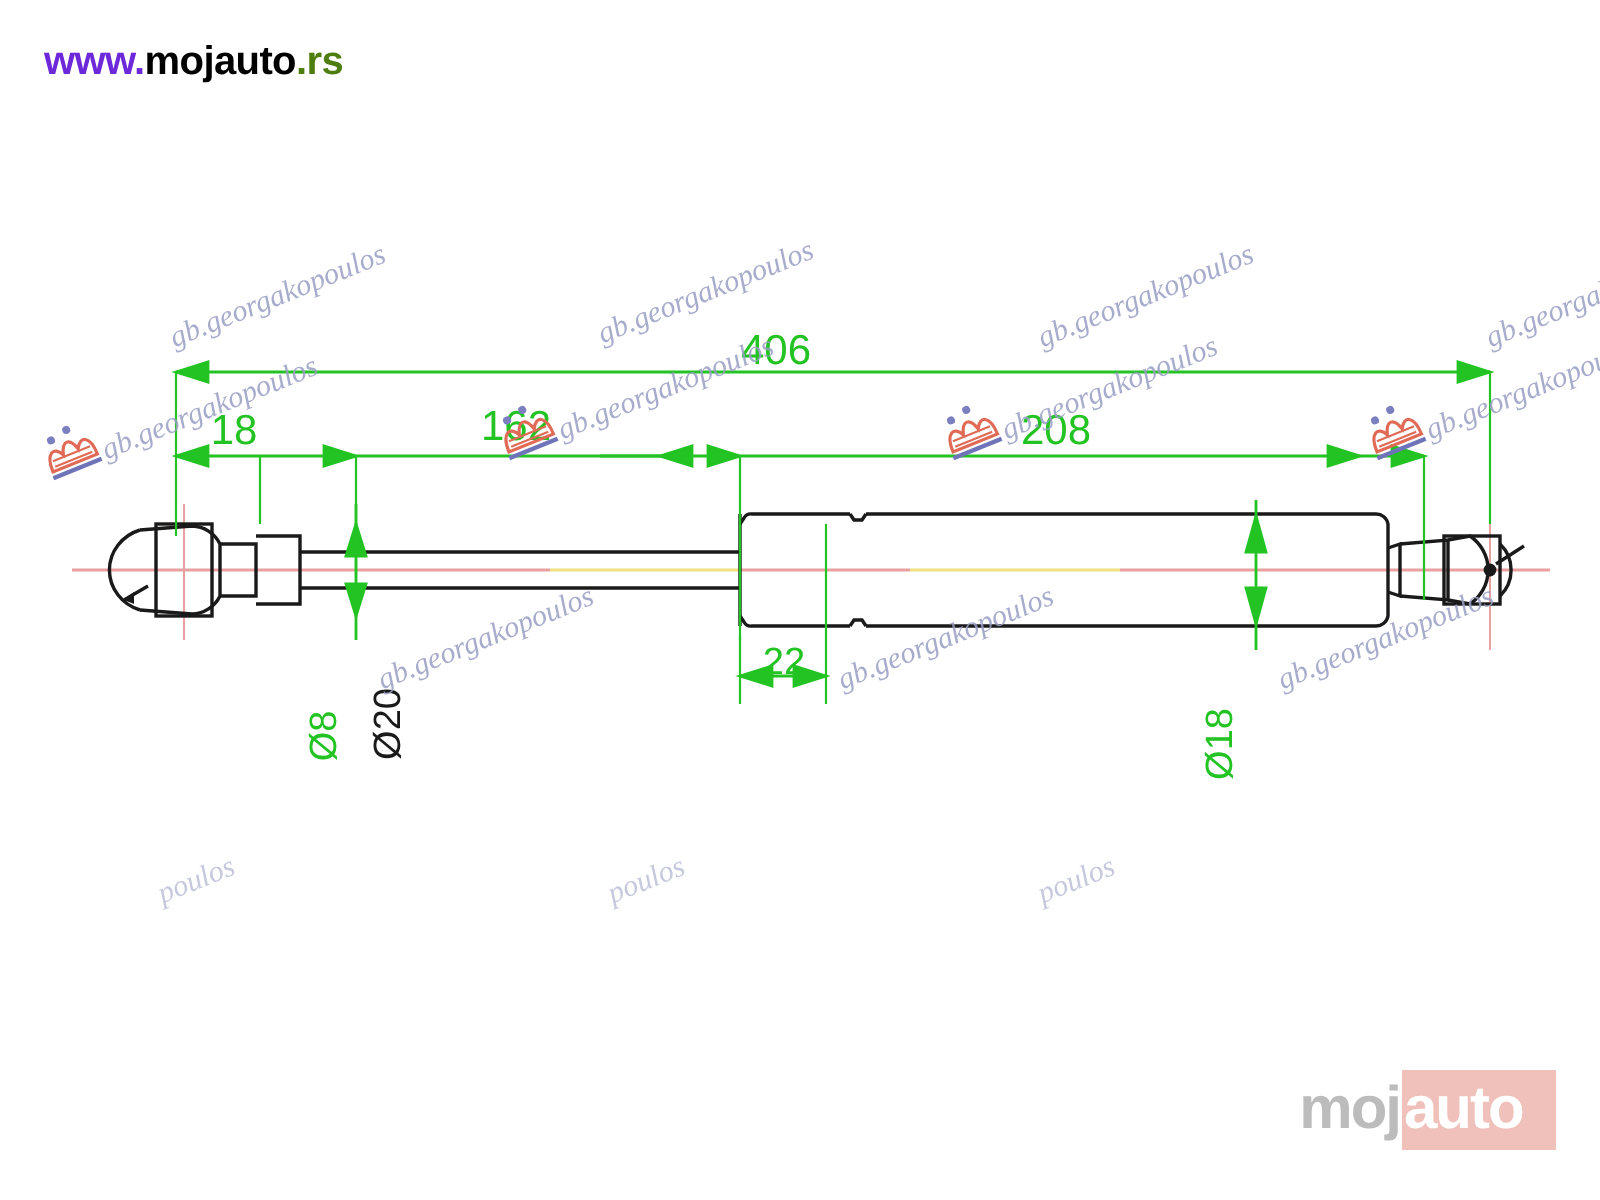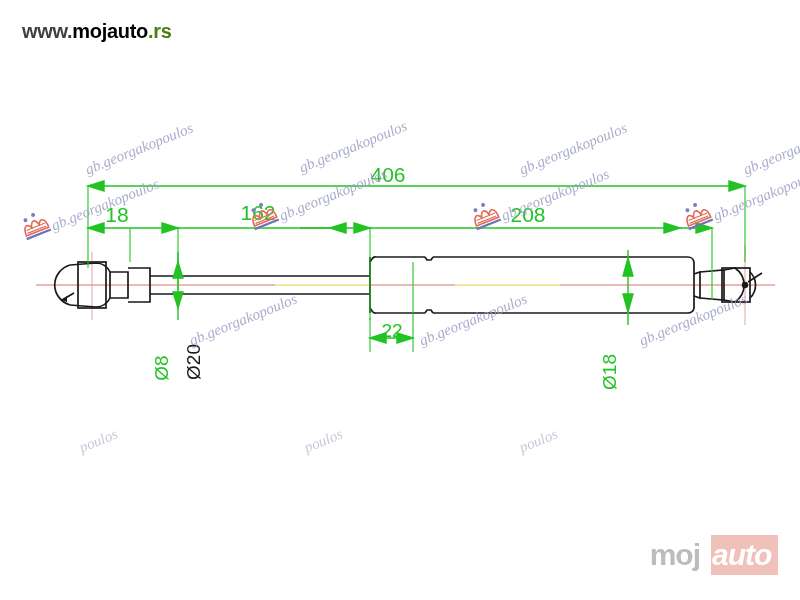--- a/index.html
+++ b/index.html
@@ -20,21 +20,21 @@
   #site-logo {
     position: absolute;
     left: 22px;
     top: 20px;
     font-size: 20px;
     font-weight: bold;
     letter-spacing: -0.3px;
     white-space: nowrap;
     user-select: none;
   }
-  #site-logo .lw { color: #404040; }
+  #site-logo .lw { color: #6d28d9; }
   #site-logo .lm { color: #000000; }
   #site-logo .lr { color: #4d7c0f; }
 
   
   #drawing-canvas {
     position: absolute;
     left: 0;
     top: 0;
     width: 800px;
     height: 493px;
@@ -91,34 +91,33 @@
   #brand-plate .bp-left {
     flex: 0 0 78px;
     background: #ffffff;
     color: #bcbcbc;
     font-size: 30px;
     font-weight: bold;
     display: flex;
     align-items: center;
     justify-content: flex-end;
     letter-spacing: -1px;
-    padding-right: 11px;
+    padding-right: 1px;
   }
   #brand-plate .bp-right {
     flex: 1 1 auto;
     background: #f0c0ba;
     color: #ffffff;
     font-size: 30px;
     font-weight: bold;
     display: flex;
     align-items: center;
     justify-content: flex-start;
     letter-spacing: -1px;
     padding-left: 1px;
-    font-style: italic;
   }
 
   .dim-label {
     font-family: "Liberation Sans", sans-serif;
     fill: #22c322;
     font-size: 21px;
   }
   .dim-label-sm {
     font-family: "Liberation Sans", sans-serif;
     fill: #22c322;

